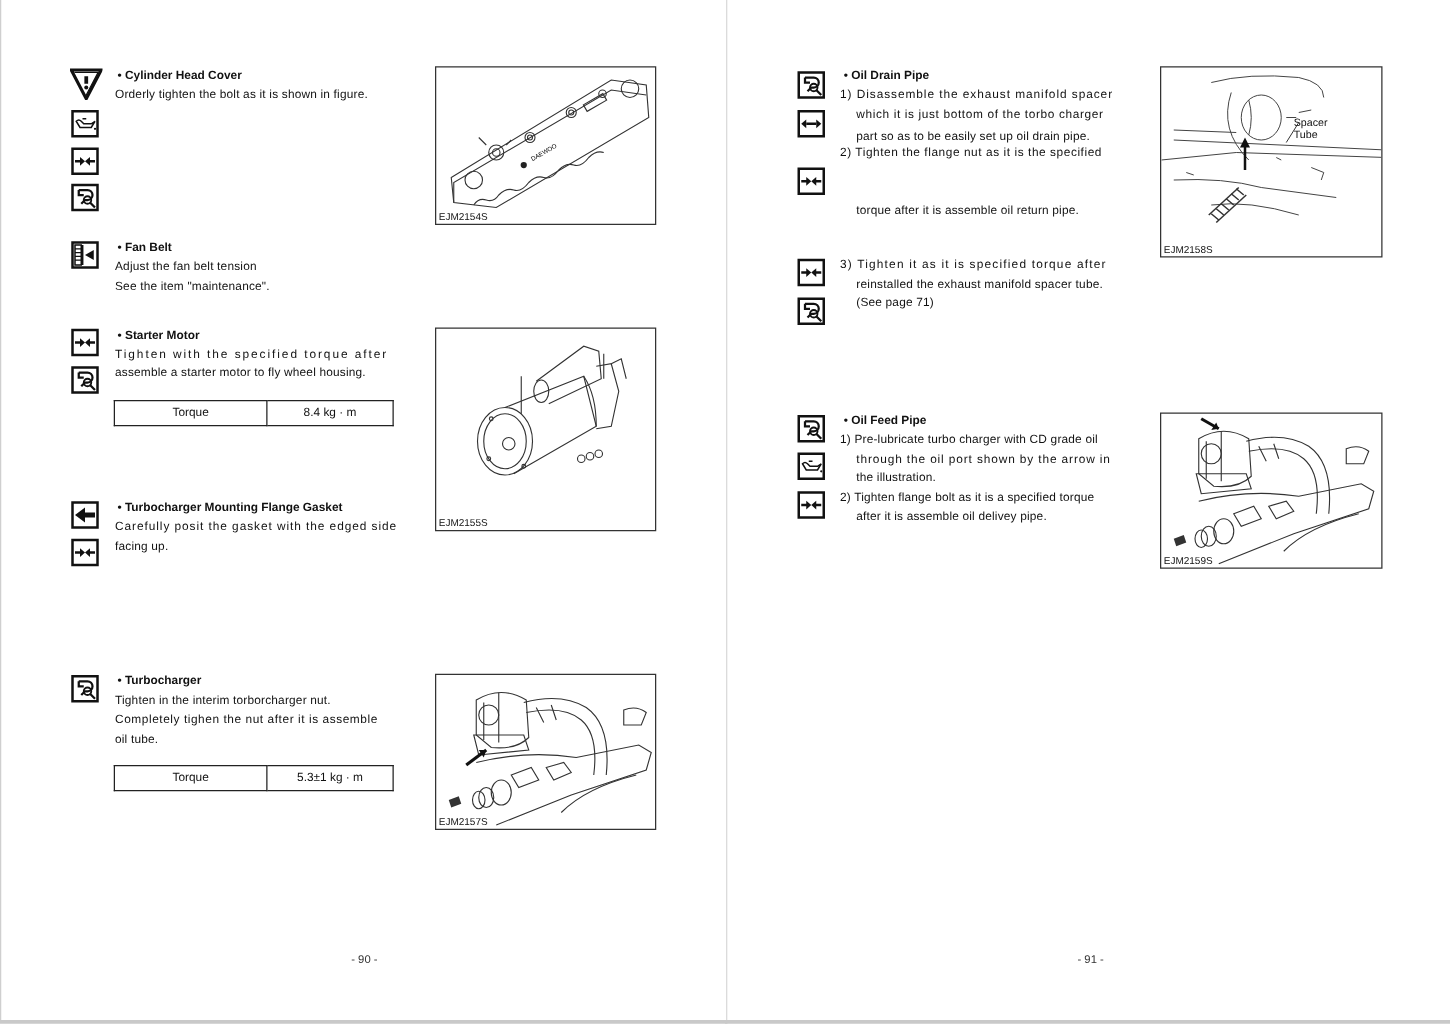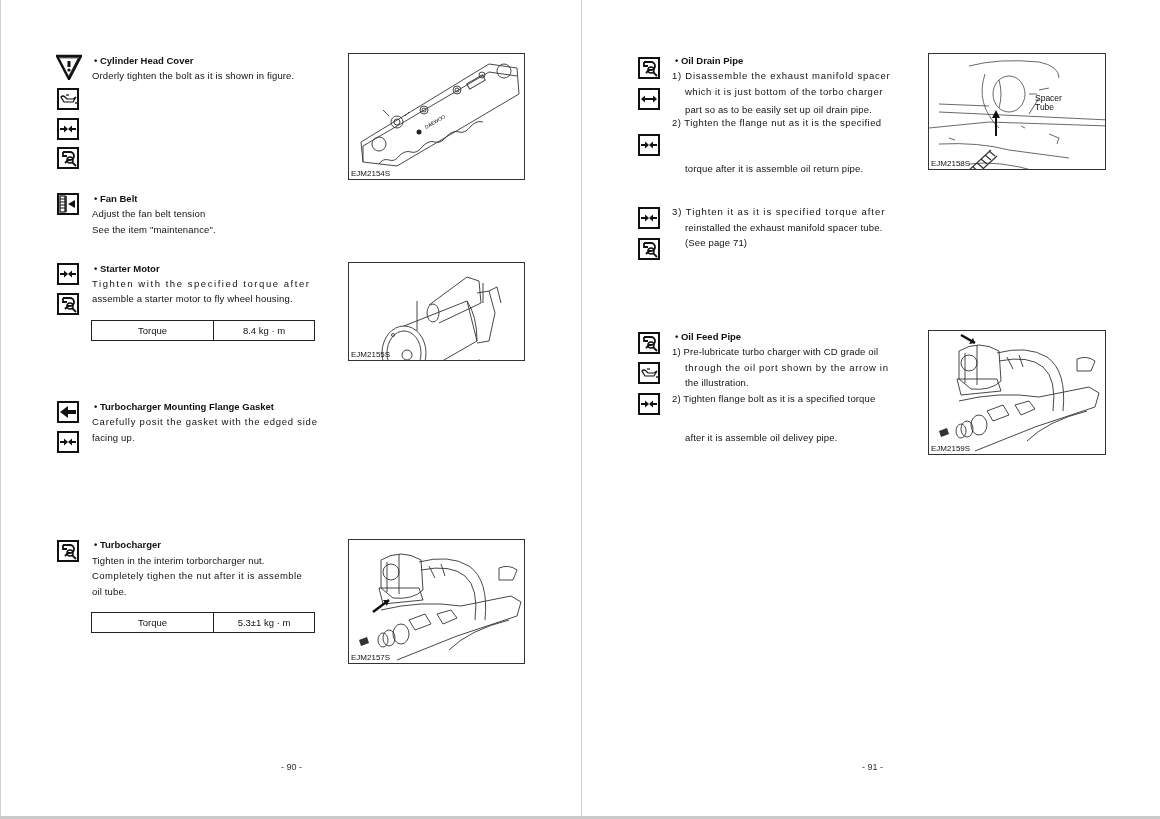--- a/index.html
+++ b/index.html
@@ -151,21 +151,21 @@
   <div class="line" style="left:91px;top:293px;">assemble a starter motor to fly wheel housing.</div>
   <table class="spec" style="left:90px;top:320px;width:224px;">
     <tbody>
         <tr>
       <td style="width:121px;">Torque</td>
       <td>8.4 kg · m</td>
     </tr>
   </tbody>
     </table>
 
-  <div class="fig" style="left:347px;top:262px;width:177px;height:99px;">
+  <div class="fig" style="left:347px;top:262px;width:177px;height:163px;">
     <svg width="177" height="127" viewBox="0 0 177 127">
       <g fill="none" stroke="#333" stroke-width="0.9">
         <ellipse cx="55" cy="90" rx="22" ry="27"></ellipse>
         <ellipse cx="55" cy="90" rx="17" ry="22"></ellipse>
         <circle cx="58" cy="92" r="5"></circle>
         <path d="M55 63 L118 38 L128 78 L62 116"></path>
         <path d="M118 38 q10 15 10 40"></path>
         <path d="M80 42 L118 14 L130 18 L132 40 L90 60"></path>
         <ellipse cx="84" cy="50" rx="6" ry="9"></ellipse>
         <path d="M128 30 L140 28 L146 50 L140 78 L128 80"></path>
@@ -262,21 +262,21 @@
       </svg>
     </div>
 
   <div class="title" style="left:93px;top:55px;">• Oil Drain Pipe</div>
   <div class="line" style="left:90px;top:70px;letter-spacing:0.75px;">1) Disassemble the exhaust manifold spacer</div>
   <div class="line" style="left:103px;top:86px;letter-spacing:0.5px;">which it is just bottom of the torbo charger</div>
   <div class="line" style="left:103px;top:104px;">part so as to be easily set up oil drain pipe.</div>
   <div class="line" style="left:90px;top:117px;letter-spacing:0.45px;">2) Tighten the flange nut as it is the specified</div>
   <div class="line" style="left:103px;top:132px;margin-top:31px;">torque after it is assemble oil return pipe.</div>
 
-  <div class="fig" style="left:346px;top:53px;width:178px;height:117px;">
+  <div class="fig" style="left:346px;top:53px;width:178px;height:153px;">
     <svg width="178" height="127" viewBox="0 0 178 127">
       <g fill="none" stroke="#444" stroke-width="0.8">
         <path d="M40 12 q30 -8 70 -4 q20 4 20 16"></path>
         <path d="M56 20 q-10 30 14 54"></path>
         <ellipse cx="80" cy="40" rx="16" ry="18"></ellipse>
         <path d="M70 26 q4 14 0 28"></path>
         <path d="M10 50 l50 2 M10 58 l170 8"></path>
         <path d="M0 74 l60 -6 l120 4"></path>
         <path d="M10 90 q40 -2 70 6 l60 8"></path>
         <path d="M40 110 q30 -4 70 8"></path>
@@ -328,21 +328,21 @@
       <svg viewBox="0 0 18 18">
         <use href="#sym-tighten"></use>
       </svg>
     </div>
 
   <div class="title" style="left:93px;top:331px;">• Oil Feed Pipe</div>
   <div class="line" style="left:90px;top:346px;">1) Pre-lubricate turbo charger with CD grade oil</div>
   <div class="line" style="left:103px;top:362px;letter-spacing:0.7px;">through the oil port shown by the arrow in</div>
   <div class="line" style="left:103px;top:377px;">the illustration.</div>
   <div class="line" style="left:90px;top:393px;">2) Tighten flange bolt as it is a specified torque</div>
-  <div class="line" style="left:103px;top:408px;margin-top:24px;">after it is assemble oil delivey pipe.</div>
+  <div class="line" style="left:103px;top:408px;">after it is assemble oil delivey pipe.</div>
 
   <div class="fig" style="left:346px;top:330px;width:178px;height:125px;">
     <svg width="178" height="125" viewBox="0 0 178 125">
       <g fill="none" stroke="#333" stroke-width="0.9">
         <path d="M30 20 q20 -12 40 0 l2 30 q-10 10 -30 8 l-12 -10 z"></path>
         <path d="M36 22 v30 M48 14 v40"></path>
         <circle cx="40" cy="32" r="8"></circle>
         <path d="M28 48 l40 0 l4 12 l-40 4 z"></path>
         <path d="M68 22 q30 -8 50 4 q20 14 16 54"></path>
         <path d="M70 30 q30 -6 44 6 q14 12 10 44"></path>

